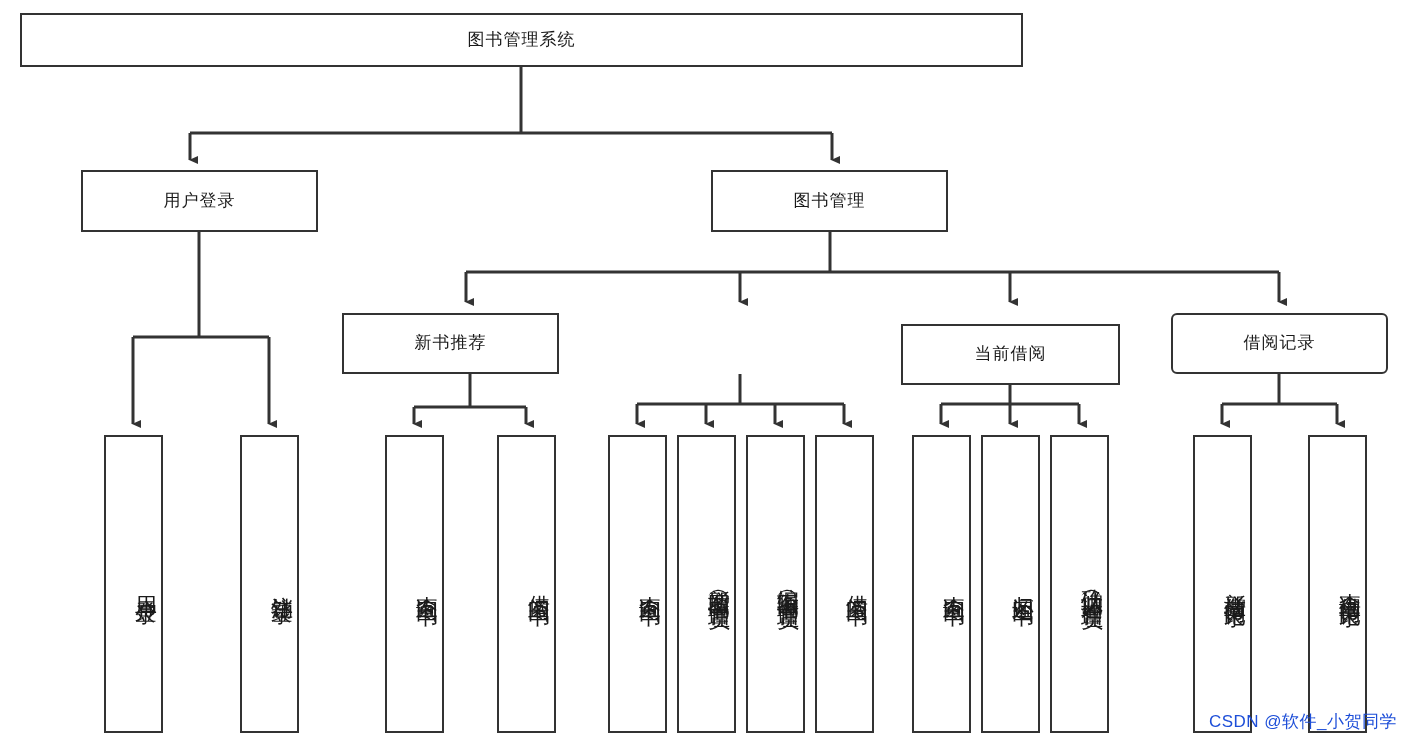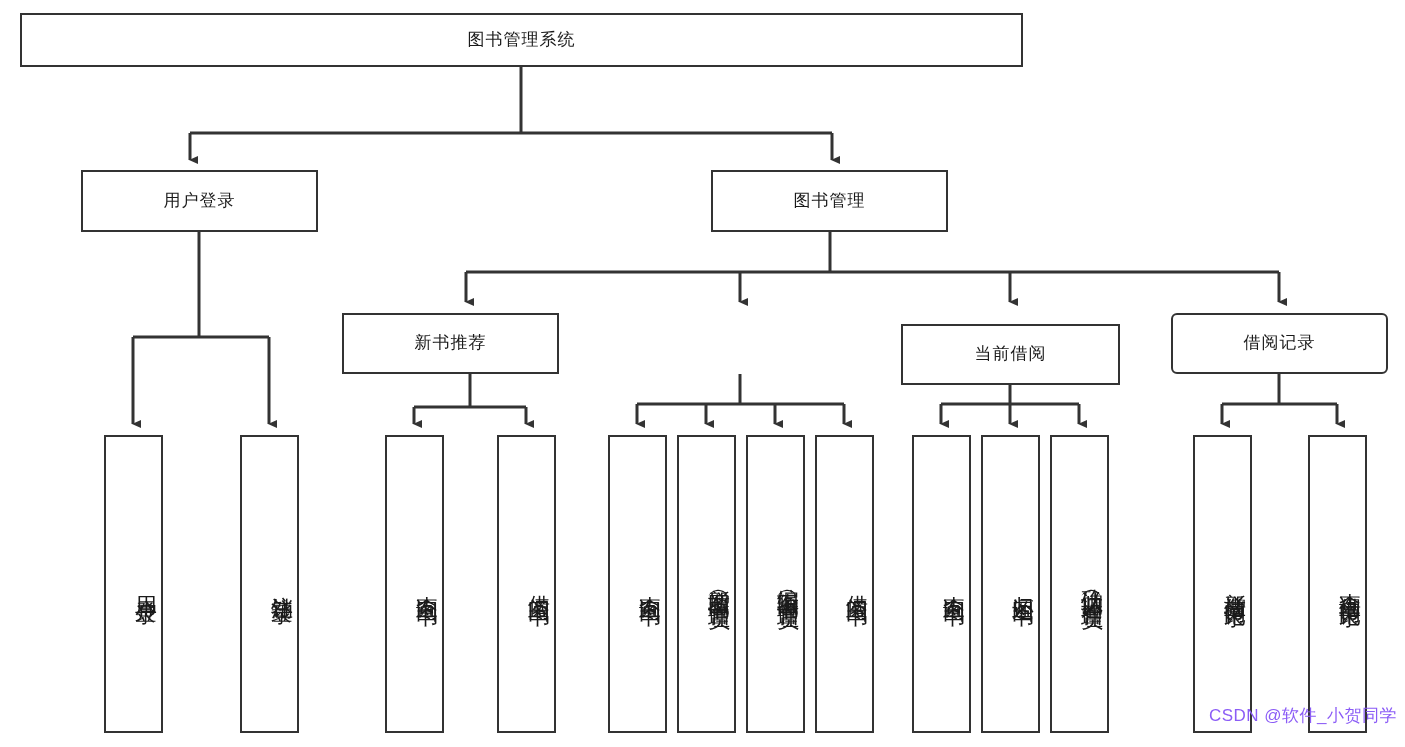--- a/index.html
+++ b/index.html
@@ -53,23 +53,23 @@
   .node-label {
     white-space: pre;
   }
   .node-box.vert .node-label {
     white-space: normal;
     text-align: center;
   }
   .watermark {
     position: absolute;
     right: 8px;
-    bottom: 20px;
+    bottom: 14px;
     font-size: 17px;
-    color: #8b5cf6;
+    color: #1d4ed8;
     letter-spacing: 0.5px;
     white-space: nowrap;
     pointer-events: none;
   }
 </style>
 </head>
 <body>
 
 <div id="diagram-root">
 

